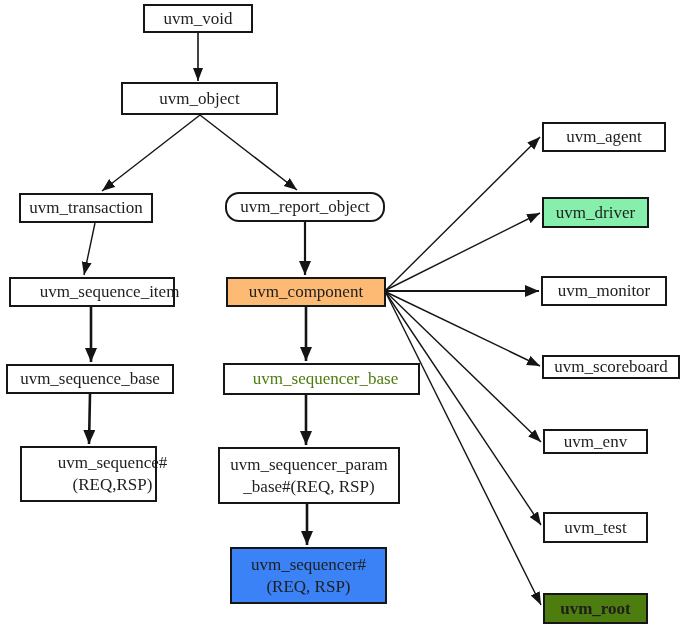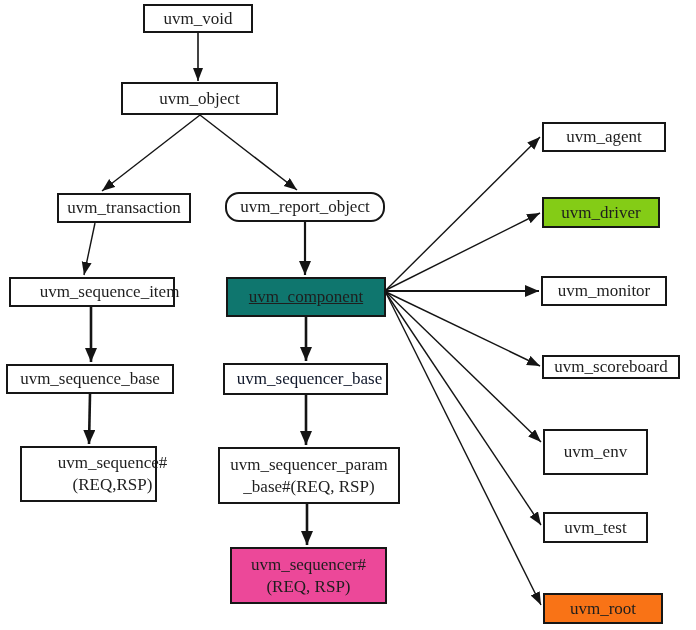--- a/index.html
+++ b/index.html
@@ -71,64 +71,64 @@
       <line x1="386" y1="292" x2="541" y2="442" stroke="#141414" stroke-width="1.4" marker-end="url(#ah-small)"></line>
       <line x1="386" y1="293" x2="541" y2="525" stroke="#141414" stroke-width="1.4" marker-end="url(#ah-small)"></line>
       <line x1="386" y1="293" x2="541" y2="605" stroke="#141414" stroke-width="1.4" marker-end="url(#ah-small)"></line>
     </svg>
 <div class="node" style="left: 143px; top: 4px; width: 110px; height: 29px; background: rgb(255, 255, 255); border-color: rgb(22, 22, 22); color: rgb(30, 30, 30);">
       <span>uvm_void</span>
     </div>
     <div class="node" style="left: 121px; top: 82px; width: 157px; height: 33px; background: rgb(255, 255, 255); border-color: rgb(22, 22, 22); color: rgb(30, 30, 30);">
       <span>uvm_object</span>
     </div>
-    <div class="node" style="left: 19px; top: 193px; width: 134px; height: 30px; background: rgb(255, 255, 255); border-color: rgb(22, 22, 22); color: rgb(30, 30, 30); margin-left: 38px;">
+    <div class="node" style="left: 19px; top: 193px; width: 134px; height: 30px; background: rgb(255, 255, 255); border-color: rgb(22, 22, 22); color: rgb(30, 30, 30);">
       <span>uvm_transaction</span>
     </div>
     <div class="node" style="left: 225px; top: 192px; width: 160px; height: 30px; background: rgb(255, 255, 255); border-color: rgb(22, 22, 22); color: rgb(30, 30, 30); border-radius: 14px;">
       <span>uvm_report_object</span>
     </div>
     <div class="node" style="left: 9px; top: 277px; width: 166px; height: 30px; background: rgb(255, 255, 255); border-color: rgb(22, 22, 22); color: rgb(30, 30, 30); padding-left: 35px;">
       <span>uvm_sequence_item</span>
     </div>
-    <div class="node" style="left: 226px; top: 277px; width: 160px; height: 40px; background: #0f766e; border-color: rgb(22, 22, 22); color: rgb(30, 30, 30); text-decoration: underline;">
+    <div class="node" style="left: 226px; top: 277px; width: 160px; height: 30px; background: #fdba74; border-color: rgb(22, 22, 22); color: rgb(30, 30, 30);">
       <span>uvm_component</span>
     </div>
     <div class="node" style="left: 6px; top: 364px; width: 168px; height: 30px; background: rgb(255, 255, 255); border-color: rgb(22, 22, 22); color: rgb(30, 30, 30);">
       <span>uvm_sequence_base</span>
     </div>
-    <div class="node" style="left: 223px; top: 363px; width: 165px; height: 32px; background: rgb(255, 255, 255); border-color: rgb(22, 22, 22); color: #0f172a; padding-left: 8px;">
+    <div class="node" style="left: 223px; top: 363px; width: 197px; height: 32px; background: rgb(255, 255, 255); border-color: rgb(22, 22, 22); color: #4d7c0f; padding-left: 8px;">
       <span>uvm_sequencer_base</span>
     </div>
     <div class="node" style="left: 20px; top: 446px; width: 137px; height: 56px; background: rgb(255, 255, 255); border-color: rgb(22, 22, 22); color: rgb(30, 30, 30); padding-left: 48px;">
       <span>uvm_sequence#</span>
       <span>(REQ,RSP)</span>
     </div>
     <div class="node" style="left: 218px; top: 447px; width: 182px; height: 57px; background: rgb(255, 255, 255); border-color: rgb(22, 22, 22); color: rgb(30, 30, 30);">
       <span>uvm_sequencer_param</span>
       <span>_base#(REQ, RSP)</span>
     </div>
-    <div class="node" style="left: 230px; top: 547px; width: 157px; height: 57px; background: #ec4899; border-color: rgb(22, 22, 22); color: rgb(30, 30, 30);">
+    <div class="node" style="left: 230px; top: 547px; width: 157px; height: 57px; background: #3b82f6; border-color: rgb(22, 22, 22); color: rgb(30, 30, 30);">
       <span>uvm_sequencer#</span>
       <span>(REQ, RSP)</span>
     </div>
     <div class="node" style="left: 542px; top: 122px; width: 124px; height: 30px; background: rgb(255, 255, 255); border-color: rgb(22, 22, 22); color: rgb(30, 30, 30);">
       <span>uvm_agent</span>
     </div>
-    <div class="node" style="left: 542px; top: 197px; width: 118px; height: 31px; background: #84cc16; border-color: rgb(22, 22, 22); color: rgb(30, 30, 30);">
+    <div class="node" style="left: 542px; top: 197px; width: 107px; height: 31px; background: #86efac; border-color: rgb(22, 22, 22); color: rgb(30, 30, 30);">
       <span>uvm_driver</span>
     </div>
     <div class="node" style="left: 541px; top: 276px; width: 126px; height: 30px; background: rgb(255, 255, 255); border-color: rgb(22, 22, 22); color: rgb(30, 30, 30);">
       <span>uvm_monitor</span>
     </div>
     <div class="node" style="left: 542px; top: 355px; width: 138px; height: 24px; background: rgb(255, 255, 255); border-color: rgb(22, 22, 22); color: rgb(30, 30, 30);">
       <span>uvm_scoreboard</span>
     </div>
-    <div class="node" style="left: 543px; top: 429px; width: 105px; height: 46px; background: rgb(255, 255, 255); border-color: rgb(22, 22, 22); color: rgb(30, 30, 30);">
+    <div class="node" style="left: 543px; top: 429px; width: 105px; height: 25px; background: rgb(255, 255, 255); border-color: rgb(22, 22, 22); color: rgb(30, 30, 30);">
       <span>uvm_env</span>
     </div>
     <div class="node" style="left: 543px; top: 512px; width: 105px; height: 31px; background: rgb(255, 255, 255); border-color: rgb(22, 22, 22); color: rgb(30, 30, 30);">
       <span>uvm_test</span>
     </div>
-    <div class="node" style="left: 543px; top: 593px; width: 120px; height: 31px; background: #f97316; border-color: rgb(22, 22, 22); color: rgb(30, 30, 30);">
+    <div class="node" style="left: 543px; top: 593px; width: 105px; height: 31px; background: #4d7c0f; border-color: rgb(22, 22, 22); color: rgb(30, 30, 30); font-weight: bold;">
       <span>uvm_root</span>
     </div>
   </div>
 
 </body></html>

